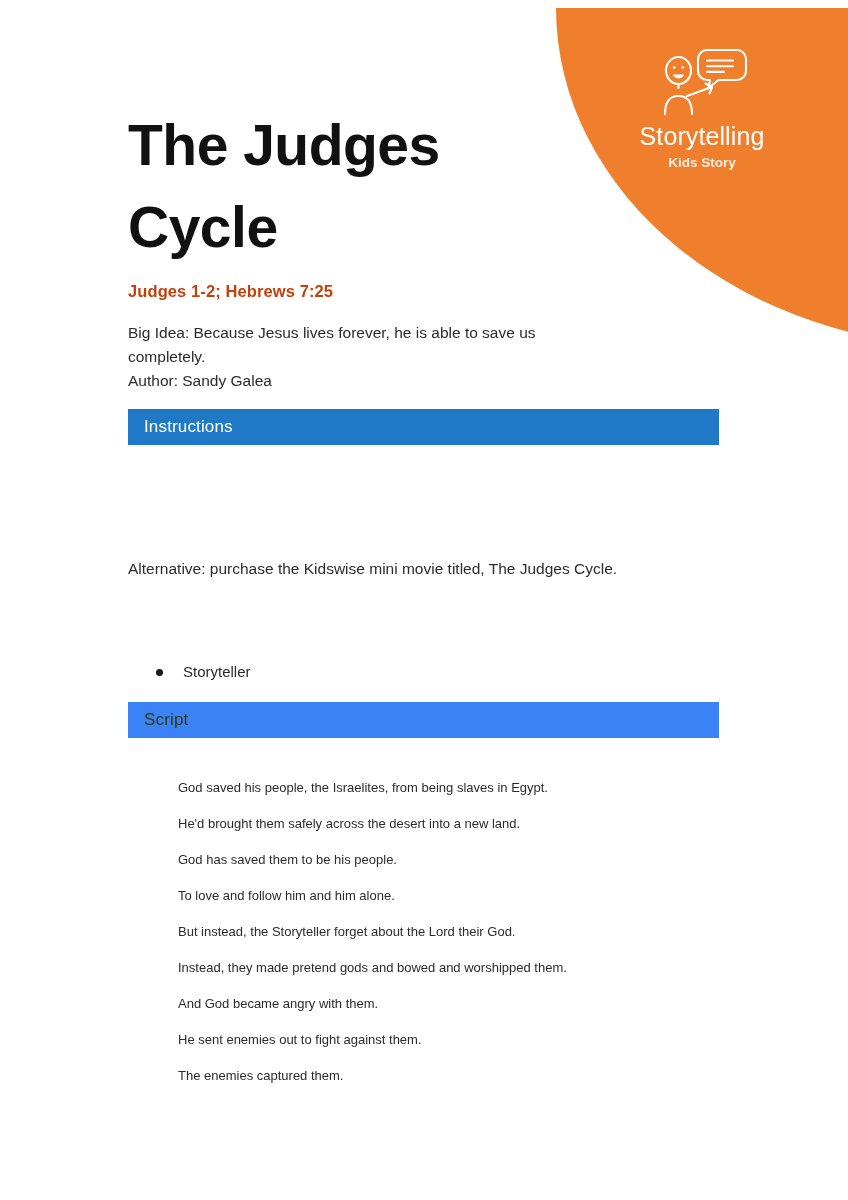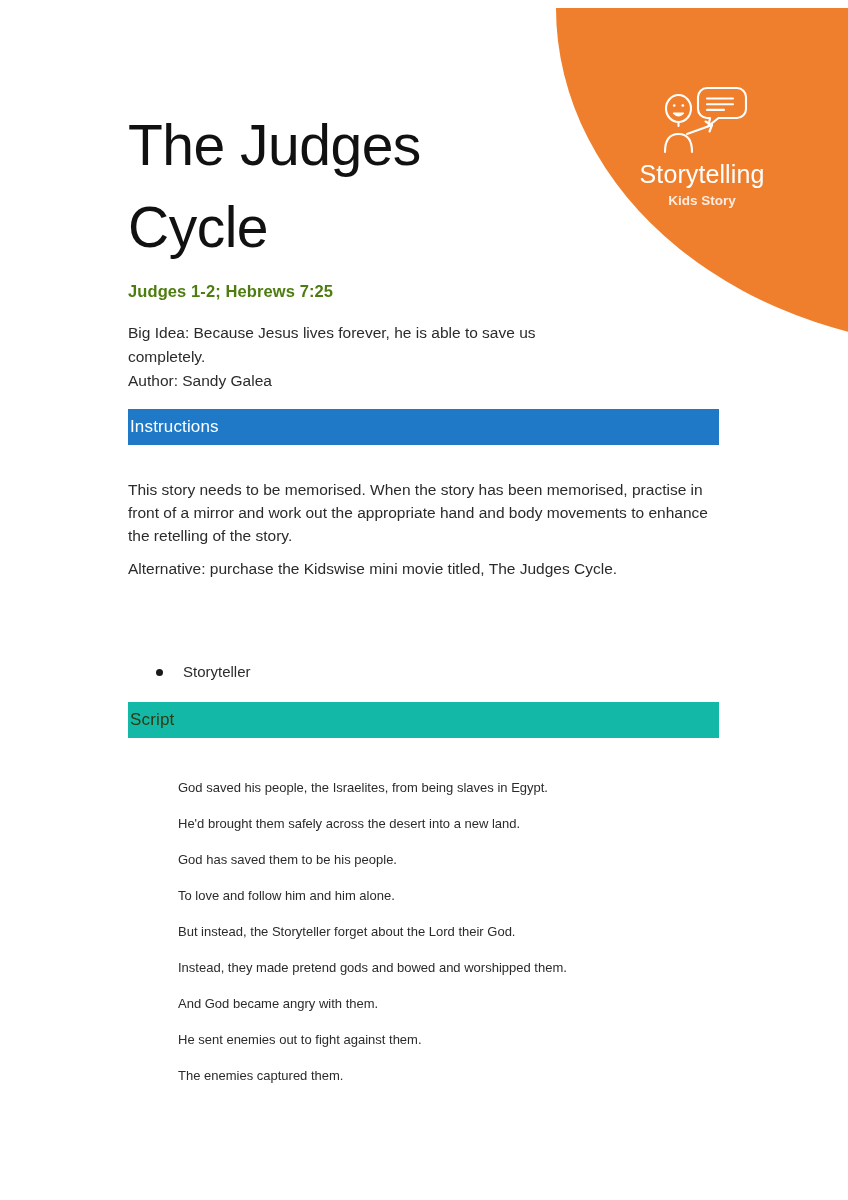--- a/index.html
+++ b/index.html
@@ -39,21 +39,21 @@
   .badge-inner {
     position: absolute;
     top: 0;
     left: 0;
     width: 292px;
     height: 340px;
     display: flex;
     flex-direction: column;
     align-items: center;
     justify-content: flex-start;
-    padding-top: 74px;
+    padding-top: 36px;
     box-sizing: border-box;
   }
   .badge-icon {
     width: 96px;
     height: 72px;
     display: block;
   }
   .badge-title {
     margin-top: 8px;
     color: #ffffff;
@@ -79,33 +79,33 @@
     height: 1200px;
   }
 
   .doc-title {
     position: absolute;
     left: 128px;
     top: 104px;
     width: 400px;
     font-size: 57px;
     line-height: 1.44;
-    font-weight: 400;
+    font-weight: 700;
     color: #111111;
     letter-spacing: -0.5px;
     margin: 0;
   }
 
   .scripture {
     position: absolute;
     left: 128px;
     top: 282px;
     font-size: 16.5px;
     font-weight: 700;
-    color: #4d7c0f;
+    color: #c2410c;
     letter-spacing: 0.1px;
     margin: 0;
   }
 
   .meta {
     position: absolute;
     left: 128px;
     top: 321px;
     width: 420px;
     font-size: 15.5px;
@@ -114,31 +114,31 @@
     margin: 0;
   }
 
   .bar {
     position: absolute;
     left: 128px;
     width: 591px;
     height: 36px;
     display: flex;
     align-items: center;
-    padding-left: 2px;
+    padding-left: 16px;
     box-sizing: border-box;
   }
   .bar span {
     font-size: 17px;
     font-weight: 400;
     color: #ffffff;
     letter-spacing: 0.15px;
   }
   .bar-blue { background: #2079c7; }
-  .bar-green { background: #14b8a6; }
+  .bar-green { background: #3b82f6; }
   .bar-green span { color: #2f3a12; }
 
   #bar-instructions { top: 409px; }
   #bar-requirements { top: 593px; }
   #bar-script { top: 702px; }
 
   .body-text {
     position: absolute;
     left: 128px;
     width: 592px;
@@ -231,21 +231,20 @@
 
   <h1 class="doc-title">The Judges Cycle</h1>
 
   <p class="scripture">Judges 1-2; Hebrews 7:25</p>
 
   <p class="meta"><span>Big Idea: Because Jesus lives forever, he is able to save us completely.</span><br><span>Author: Sandy Galea</span></p>
 
   <div class="bar bar-blue" id="bar-instructions">
     <span>Instructions</span>
   </div>
-  <p class="body-text" id="instructions-p1">This story needs to be memorised. When the story has been memorised, practise in front of a mirror and work out the appropriate hand and body movements to enhance the retelling of the story.</p>
   <p class="body-text" id="instructions-p2">Alternative: purchase the Kidswise mini movie titled, The Judges Cycle.</p>
 
   <ul class="req-list">
     <li>
       <span class="req-bullet"></span>
       <span>Storyteller</span>
     </li>
   </ul>
 
   <div class="bar bar-green" id="bar-script">

